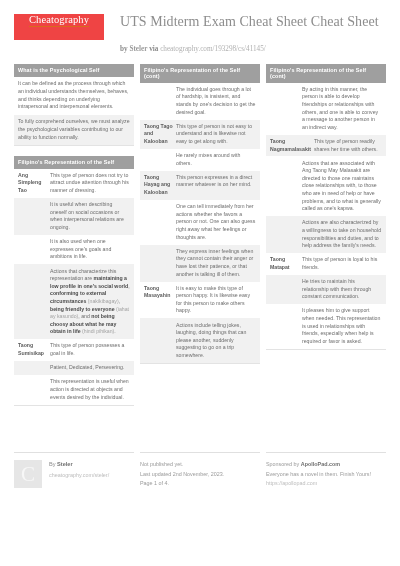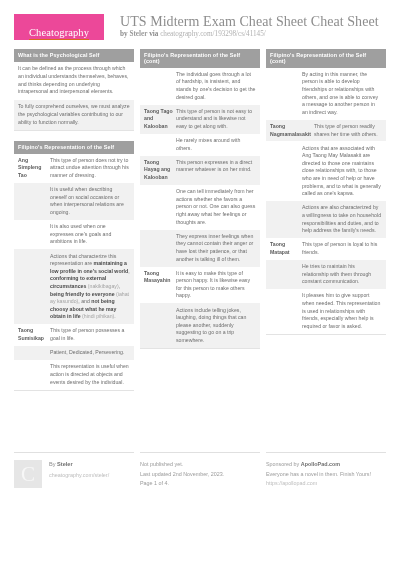--- a/index.html
+++ b/index.html
@@ -25,23 +25,23 @@
   
   .header {
     display: flex;
     align-items: flex-start;
     padding-top: 14px;
     padding-bottom: 9px;
   }
   .logo-box {
     width: 90px;
     height: 26px;
-    background: #ec4899;
-    display: flex;
-    align-items: flex-end;
+    background: #ef4444;
+    display: flex;
+    align-items: flex-start;
     justify-content: center;
     flex: 0 0 auto;
   }
   .logo-text {
     font-family: "Liberation Serif", serif;
     color: #ffffff;
     font-size: 10.5px;
     letter-spacing: 0.1px;
     border-bottom: 1.4px solid #d96a1e;
     padding-bottom: 1px;
@@ -56,21 +56,21 @@
     font-size: 14px;
     color: #8d8d8d;
     line-height: 12px;
     letter-spacing: 0.05px;
   }
   .byline {
     font-family: "Liberation Serif", serif;
     font-size: 7.2px;
     color: #a8a8a8;
     line-height: 11px;
-    margin-top: 1px;
+    margin-top: 16px;
   }
   .byline b { color: #8d8d8d; }
   .byline .author { color: #9a9a9a; font-weight: bold; }
   .byline .url { color: #b0b0b0; }
 
   
   .columns {
     display: flex;
     gap: 6px;
     align-items: flex-start;

